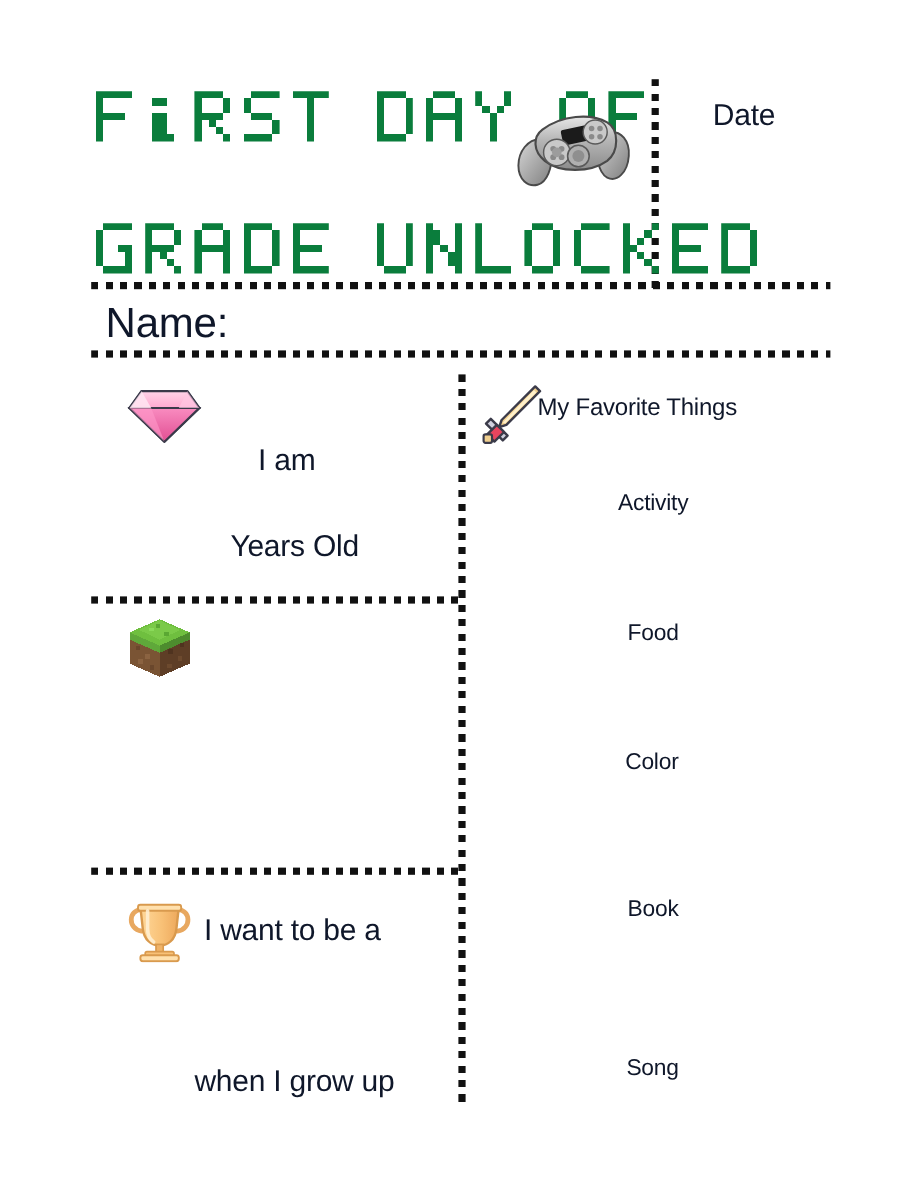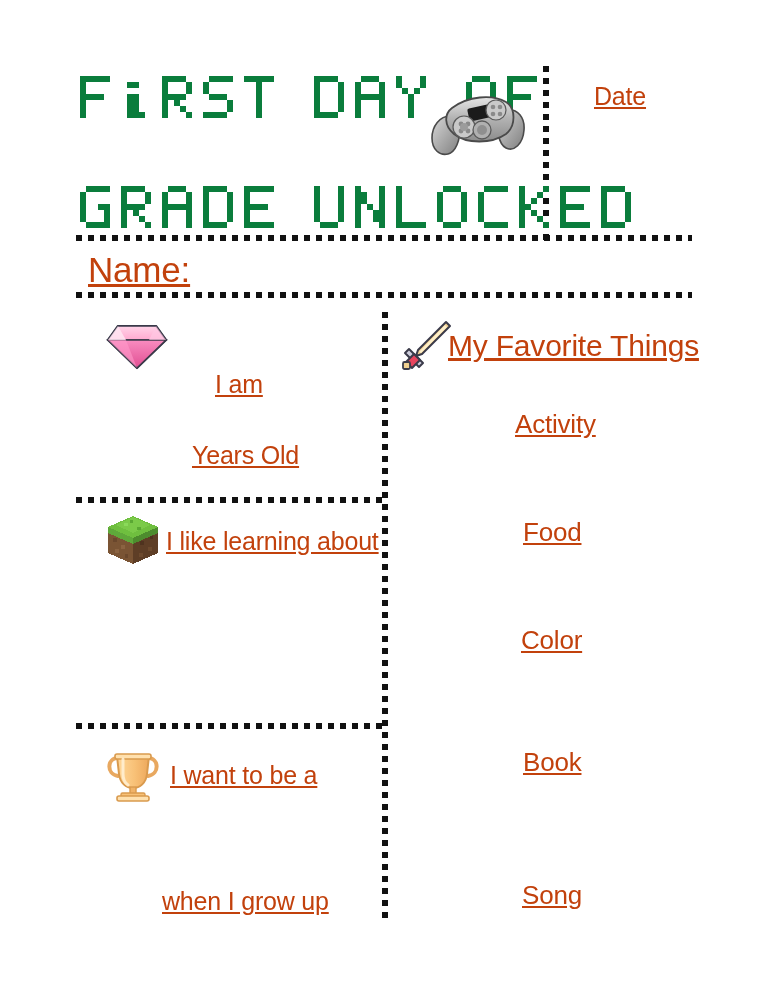--- a/index.html
+++ b/index.html
@@ -57,29 +57,28 @@
   .pixchar {
     display: block;
   }
   .pixchar svg { display: block; }
 
   
   .txt {
     position: absolute;
     white-space: nowrap;
     font-family: "Liberation Sans", sans-serif;
-    color: #c2410c;
+    color: #0f172a;
     letter-spacing: -0.2px;
-    text-decoration: underline;
   }
   .txt-date   { font-size: 25px; }
   .txt-name   { font-size: 35px; }
   .txt-prompt { font-size: 25px; }
-  .txt-fav-h  { font-size: 30px; }
-  .txt-fav    { font-size: 26px; }
+  .txt-fav-h  { font-size: 20px; }
+  .txt-fav    { font-size: 19px; }
 
   
   .icon {
     position: absolute;
     display: block;
   }
   .icon svg { display: block; }
 </style>
 </head>
 <body>
@@ -649,21 +648,20 @@
       <rect x="42" y="33" width="4" height="4" fill="#6d4a2e"></rect>
       <rect x="33" y="39" width="4" height="4" fill="#6d4a2e"></rect>
       <rect x="44" y="22" width="3" height="3" fill="#4f331f"></rect>
 
       <rect x="18" y="9" width="4" height="3" fill="#8ada5a"></rect>
       <rect x="31" y="13" width="4" height="3" fill="#5aa833"></rect>
       <rect x="24" y="6" width="3" height="3" fill="#5aa833"></rect>
     </svg>
   </div>
 
-  <div class="txt txt-prompt" style="left:166px; top:527px;">I like learning about</div>
 
   <div class="hrule sq" style="left:76px; top:723px; width:310px;"></div>
 
   <div class="icon" style="left:104px; top:750px; width:58px; height:52px;">
     <svg viewBox="0 0 58 52" width="58" height="52">
       <defs>
         <linearGradient id="cupG" x1="0" y1="0" x2="1" y2="0">
           <stop offset="0" stop-color="#ffd89a"></stop>
           <stop offset="0.55" stop-color="#f8c177"></stop>
           <stop offset="1" stop-color="#eda85c"></stop>

